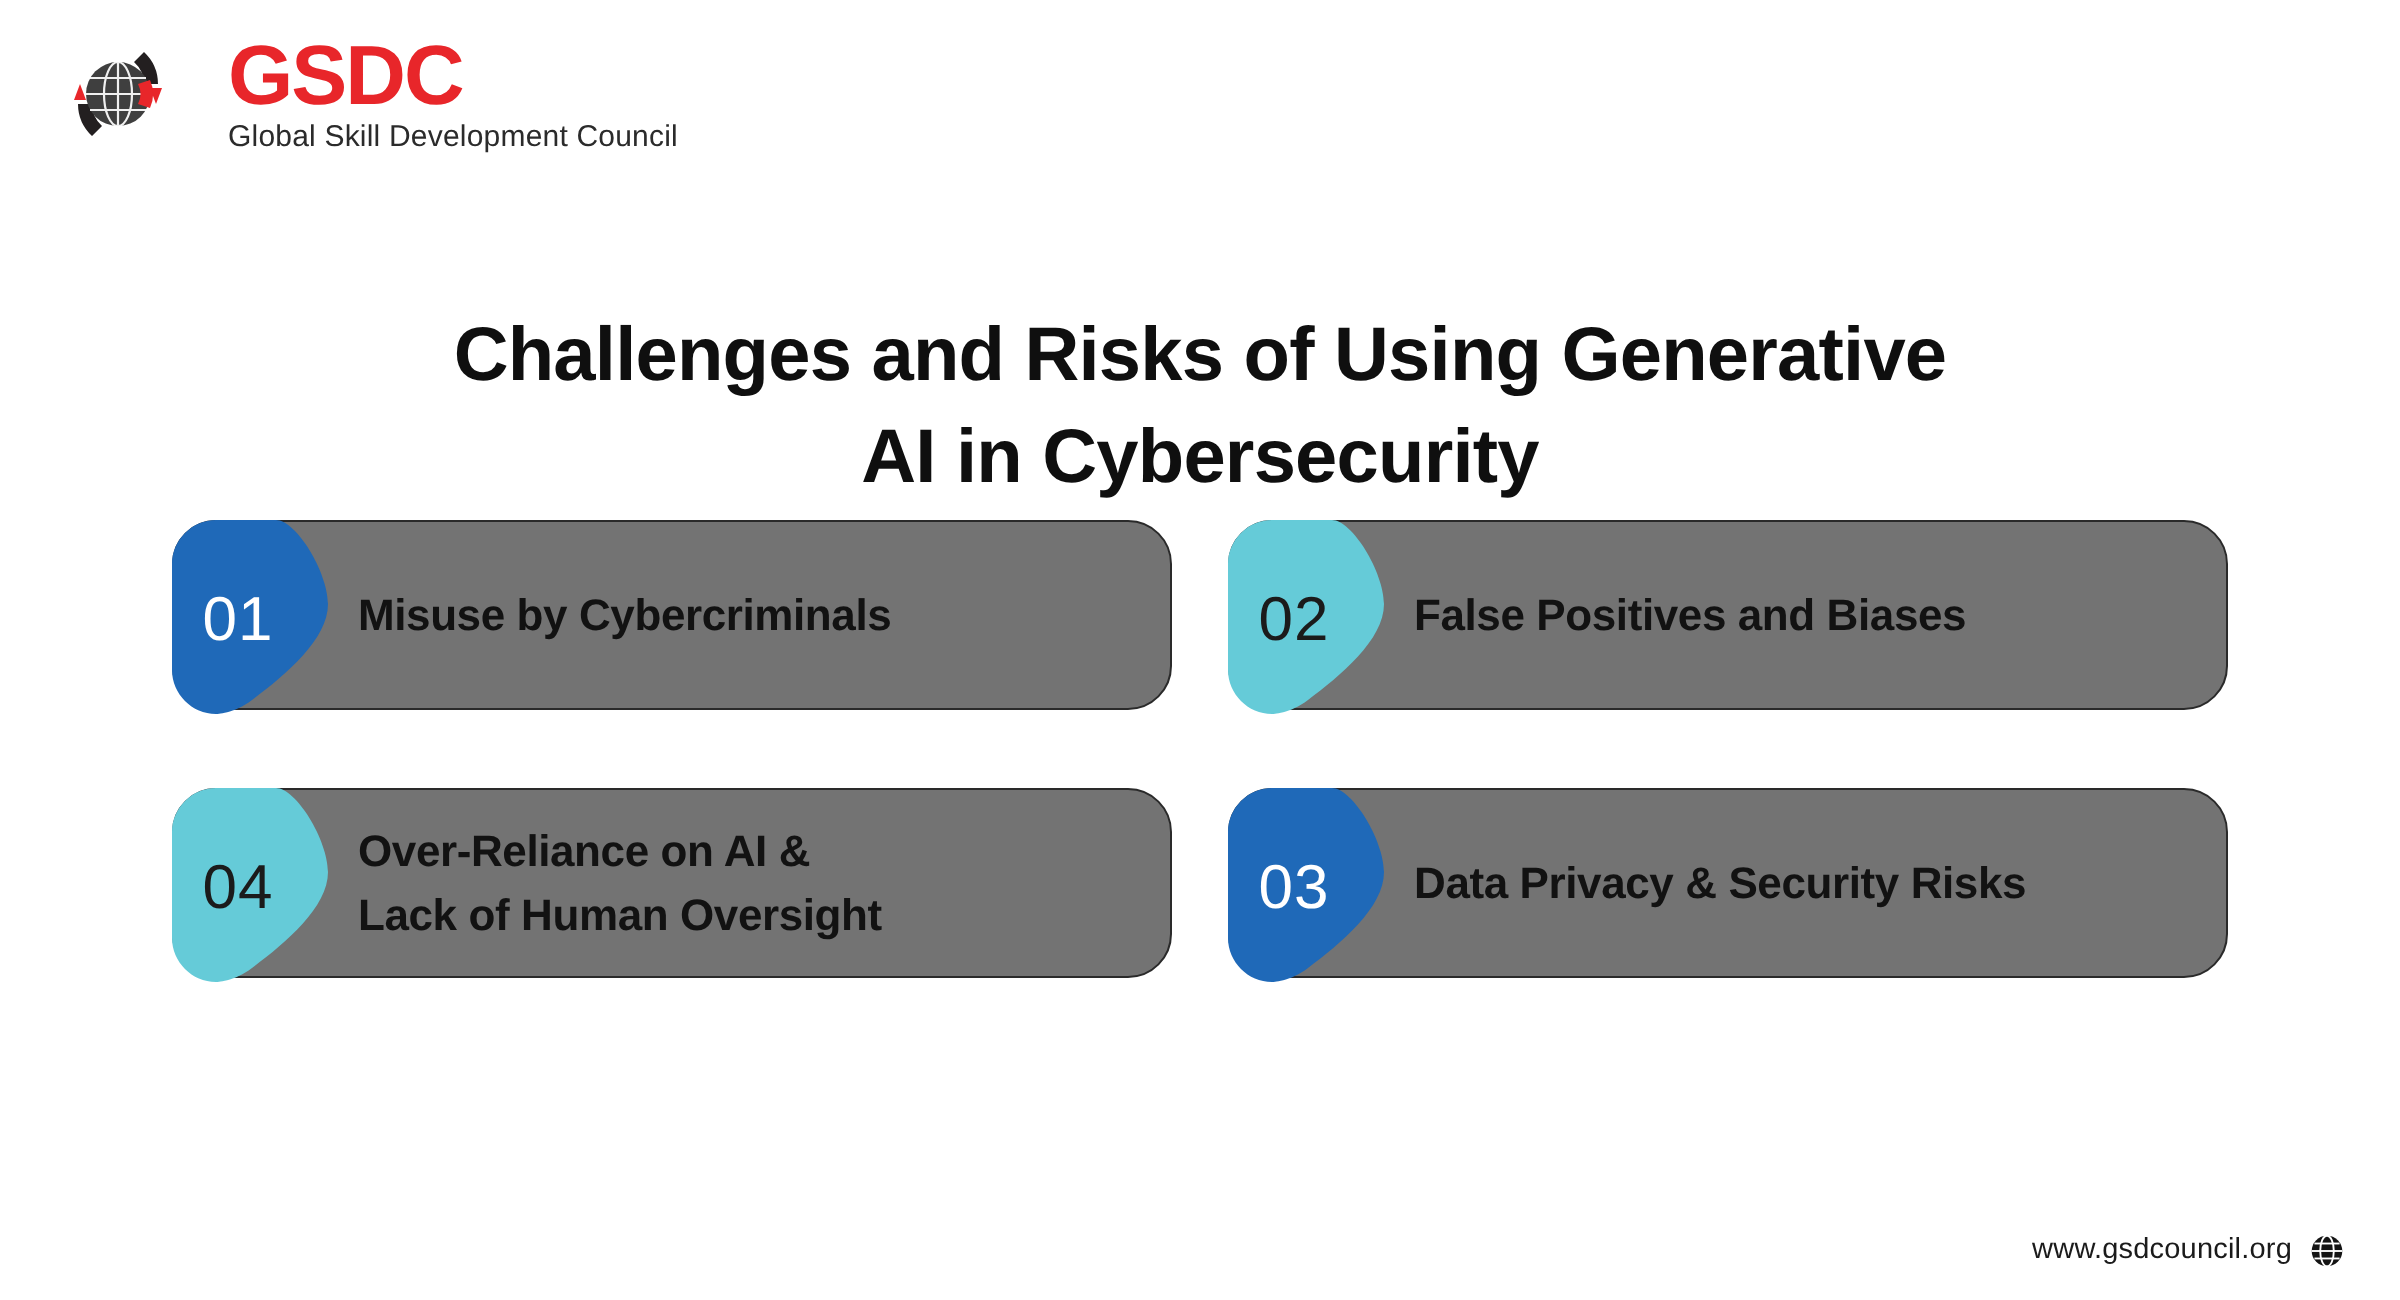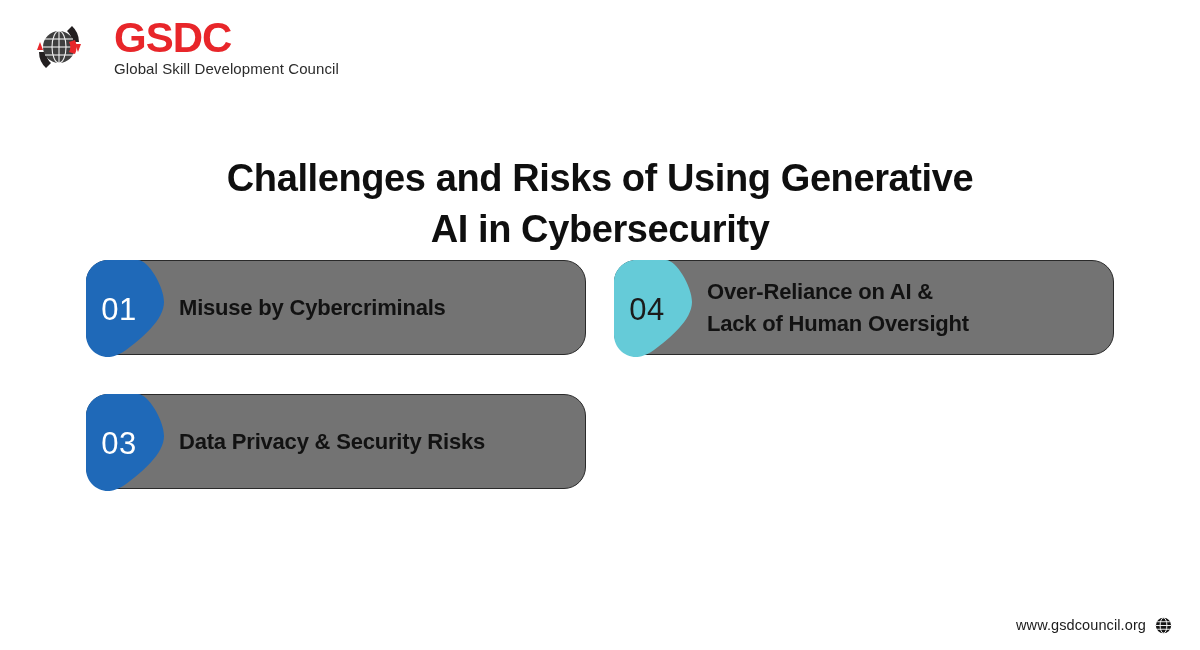--- a/index.html
+++ b/index.html
@@ -179,20 +179,31 @@
       <svg viewBox="0 0 78 97" xmlns="http://www.w3.org/2000/svg" preserveAspectRatio="none">
         <path d="M22,0 L52,0 C62,0 78,26 78,42 C78,60 56,78 40,90 C31,97 22,97 22,97 C10,97 0,87 0,75 L0,22 C0,10 10,0 22,0 Z" fill="#1f69b8"></path>
       </svg>
     </span>
     <span class="badge-num" style="color:#ffffff">01</span>
     <span class="card-text">
       <span class="tl">Misuse by Cybercriminals</span>
     </span>
   </div>
 
+  <div class="card">
+    <span class="badge">
+      <svg viewBox="0 0 78 97" xmlns="http://www.w3.org/2000/svg" preserveAspectRatio="none">
+        <path d="M22,0 L52,0 C62,0 78,26 78,42 C78,60 56,78 40,90 C31,97 22,97 22,97 C10,97 0,87 0,75 L0,22 C0,10 10,0 22,0 Z" fill="#65cbd8"></path>
+      </svg>
+    </span>
+    <span class="badge-num" style="color:#1b1b1b">02</span>
+    <span class="card-text">
+      <span class="tl">False Positives and Biases</span>
+    </span>
+  </div>
 
   <div class="card">
     <span class="badge">
       <svg viewBox="0 0 78 97" xmlns="http://www.w3.org/2000/svg" preserveAspectRatio="none">
         <path d="M22,0 L52,0 C62,0 78,26 78,42 C78,60 56,78 40,90 C31,97 22,97 22,97 C10,97 0,87 0,75 L0,22 C0,10 10,0 22,0 Z" fill="#65cbd8"></path>
       </svg>
     </span>
     <span class="badge-num" style="color:#1b1b1b">04</span>
     <span class="card-text">
       <span class="tl">Over-Reliance on AI &amp;</span>

